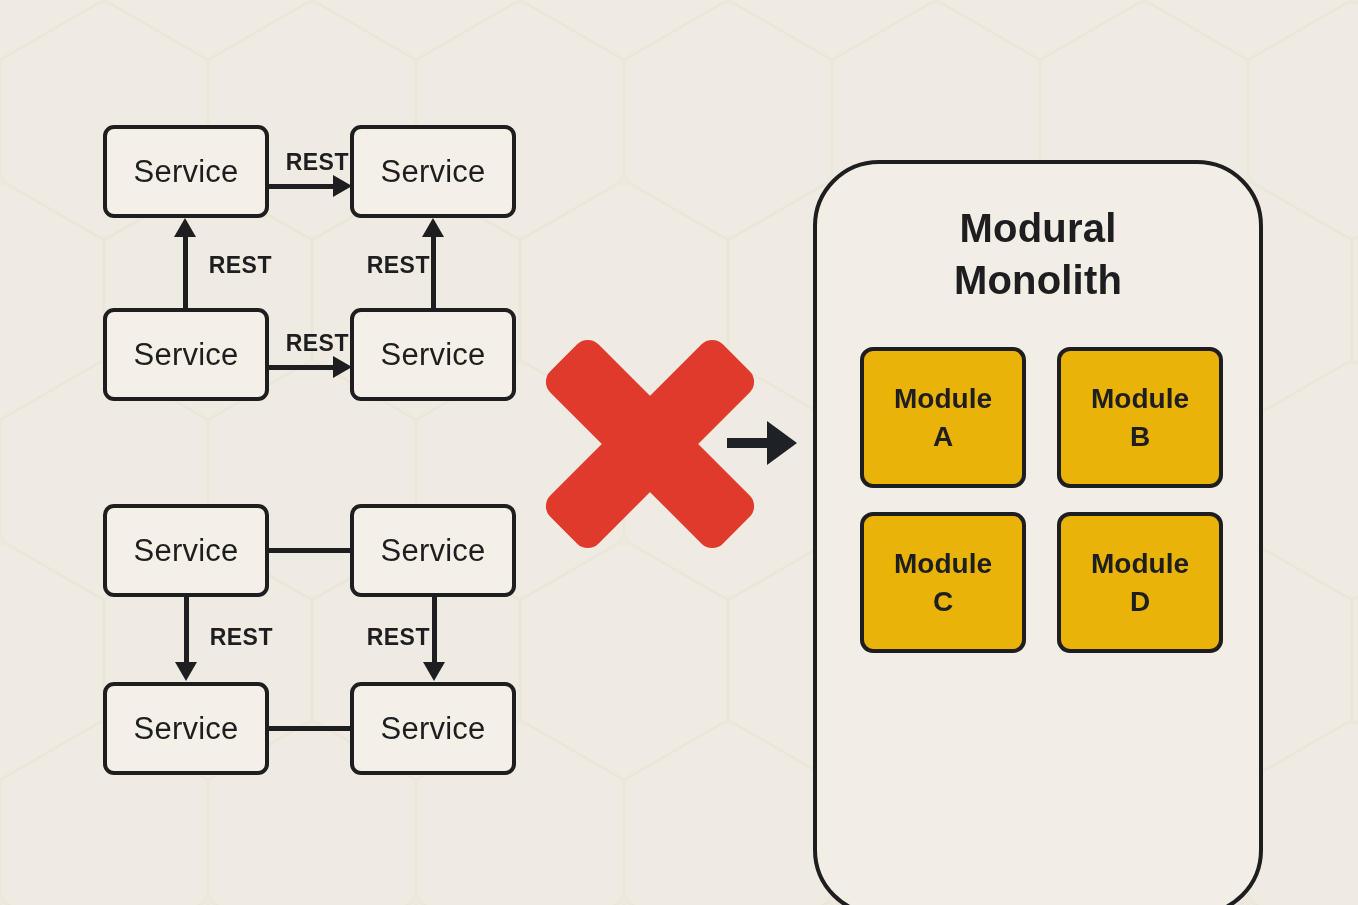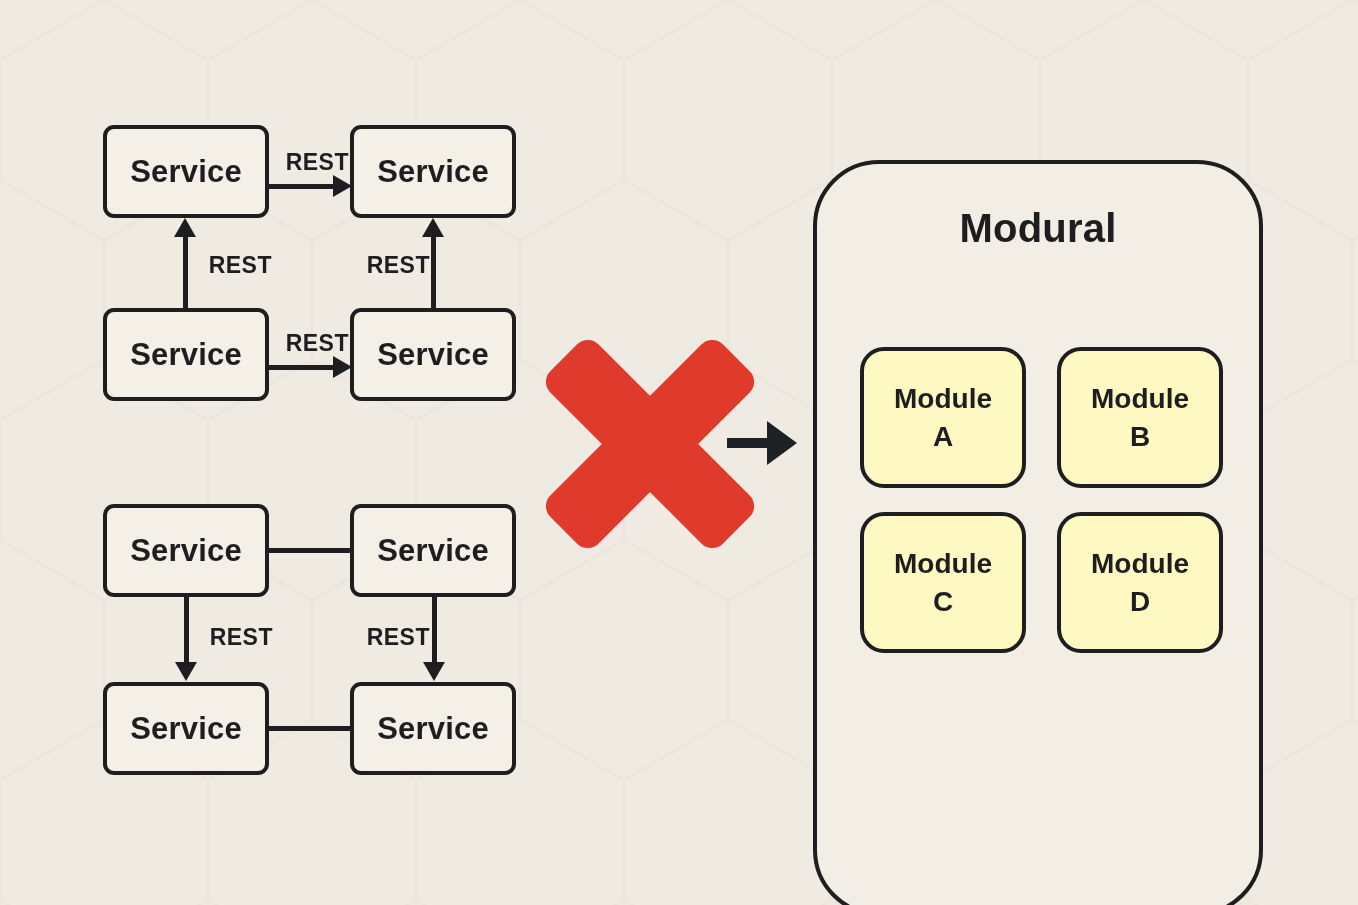--- a/index.html
+++ b/index.html
@@ -24,21 +24,21 @@
 
   
   .service-box {
     position: absolute;
     width: 166px; height: 93px;
     box-sizing: border-box;
     border: 4.5px solid #1e1e20;
     border-radius: 11px;
     background: #f4f0e7;
     display: flex; align-items: center; justify-content: center;
-    font-size: 31px; font-weight: 700; color: #1e1e20;
+    font-size: 31px; font-weight: 400; color: #1e1e20;
     letter-spacing: 0.2px;
   }
 
   
   .shaft-h { position: absolute; height: 5px; background: #1e1e20; }
   .shaft-v { position: absolute; width: 5px;  background: #1e1e20; }
   .head-right {
     position: absolute; width: 0; height: 0;
     border-left: 19px solid #1e1e20;
     border-top: 11px solid transparent;
@@ -100,22 +100,22 @@
     text-align: center;
     font-size: 40px; font-weight: 700; color: #1e1e20;
     line-height: 1.3;
     letter-spacing: 0.2px;
   }
   .module-box {
     position: absolute;
     width: 166px; height: 141px;
     box-sizing: border-box;
     border: 4.5px solid #1e1e20;
-    border-radius: 24px;
-    background: #fef9c3;
+    border-radius: 13px;
+    background: #eab308;
     display: flex; flex-direction: column;
     align-items: center; justify-content: center;
     font-size: 28px; font-weight: 700; color: #1e1e20;
     line-height: 1.35; text-align: center;
   }
   .module-a { left: 43px;  top: 183px; }
   .module-b { left: 240px; top: 183px; }
   .module-c { left: 43px;  top: 348px; }
   .module-d { left: 240px; top: 348px; }
   .shared-layer {
@@ -193,20 +193,21 @@
     <div class="rest-label" style="left:350px; top:624px;">REST</div>
 
     <div class="x-bar a"></div>
     <div class="x-bar b"></div>
     <div class="arrow-shaft"></div>
     <div class="arrow-head"></div>
 
     <div class="monolith-panel">
       <div class="monolith-title">
         <div>Modural</div>
+        <div>Monolith</div>
       </div>
 
       <div class="module-box module-a">
         <div>Module</div>
         <div>A</div>
       </div>
       <div class="module-box module-b">
         <div>Module</div>
         <div>B</div>
       </div>

